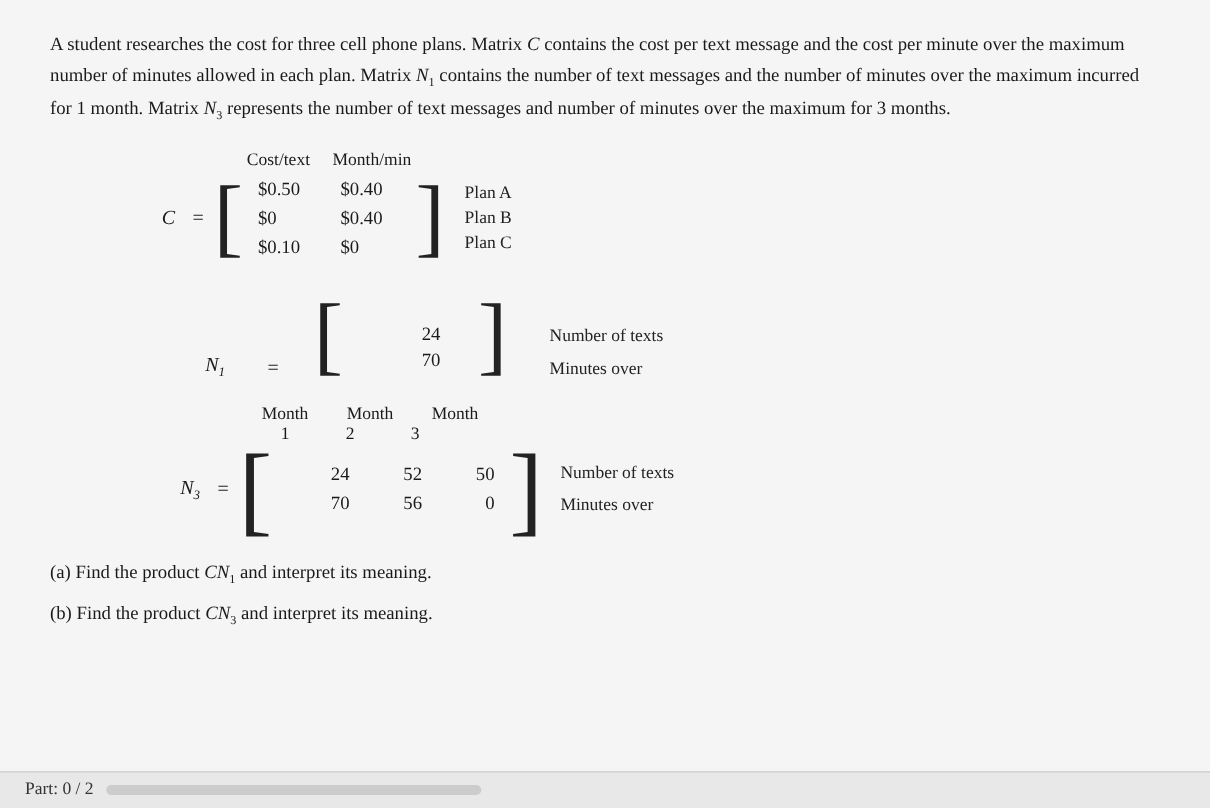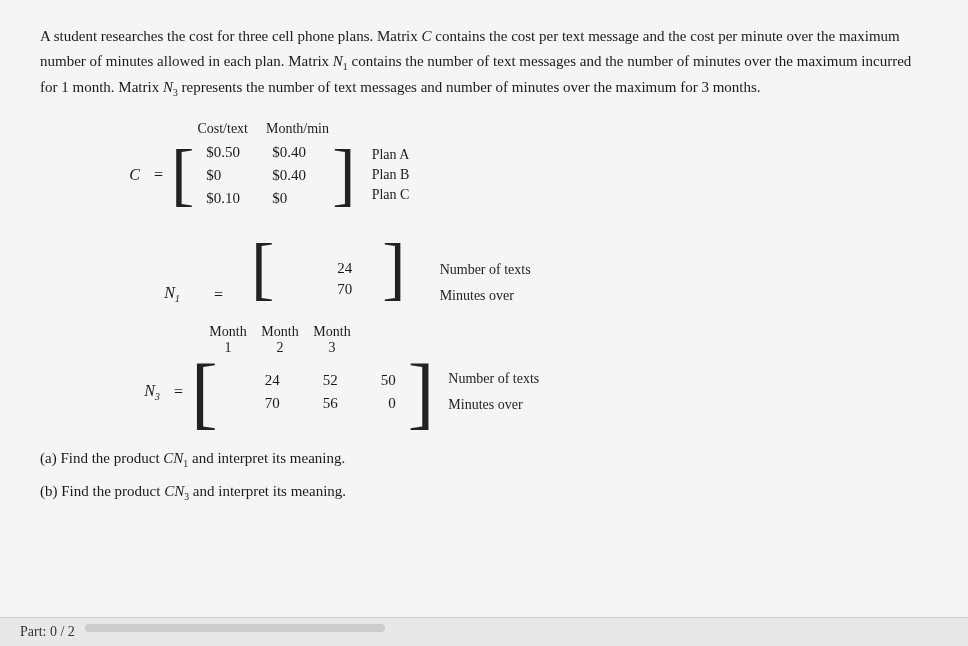--- a/index.html
+++ b/index.html
@@ -187,21 +187,21 @@
 
     .bottom-bar {
       position: fixed;
       bottom: 0;
       left: 0;
       width: 968px;
       background: #e8e8e8;
       border-top: 1px solid #ccc;
       padding: 6px 20px;
       display: flex;
-      align-items: flex-start;
+      align-items: center;
       gap: 10px;
     }
 
     .part-label {
       font-size: 14px;
       color: #333;
     }
 
     .progress-bar-wrap {
       flex: 1;
@@ -291,21 +291,21 @@
 
     <div class="matrix-annotations">
       <span class="annotation-line">Number of texts</span>
       <span class="annotation-line">Minutes over</span>
     </div>
   </div>
 </div>
 
 <div class="n3-section" style="margin-left:80px; margin-bottom:18px;">
 
-  <div class="month-headers-row" style="display:flex; margin-left:82px; gap:0; margin-bottom:0;">
+  <div class="month-headers-row" style="display:flex; margin-left:82px; gap:16px; margin-bottom:0;">
     <span style="min-width:52px; text-align:center; font-size:14px;">Month</span>
     <span style="min-width:52px; text-align:center; font-size:14px;">Month</span>
     <span style="min-width:52px; text-align:center; font-size:14px;">Month</span>
   </div>
   <div style="display:flex; margin-left:82px; margin-bottom:2px;">
     <span style="min-width:52px; text-align:center; font-size:14px;">1</span>
     <span style="min-width:52px; text-align:center; font-size:14px;">2</span>
     <span style="min-width:52px; text-align:center; font-size:14px;">3</span>
   </div>
 

